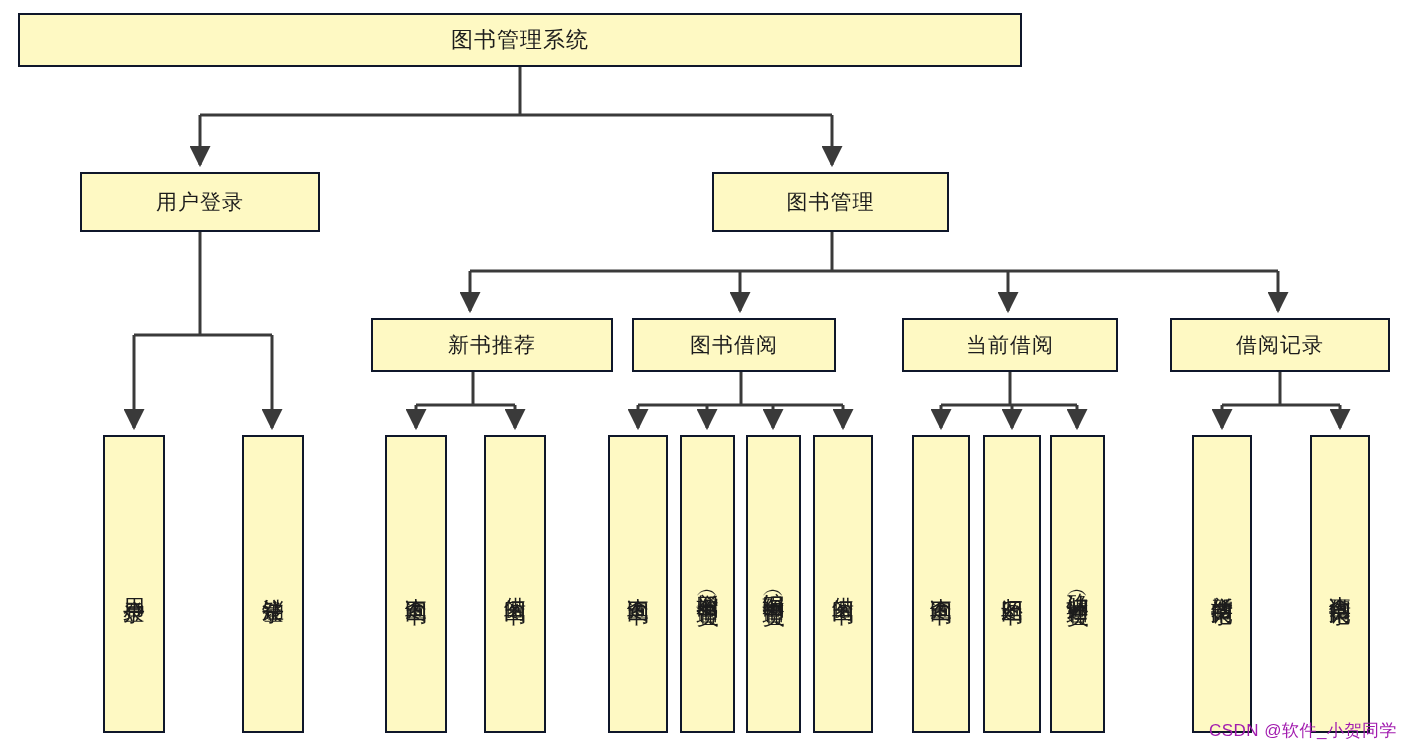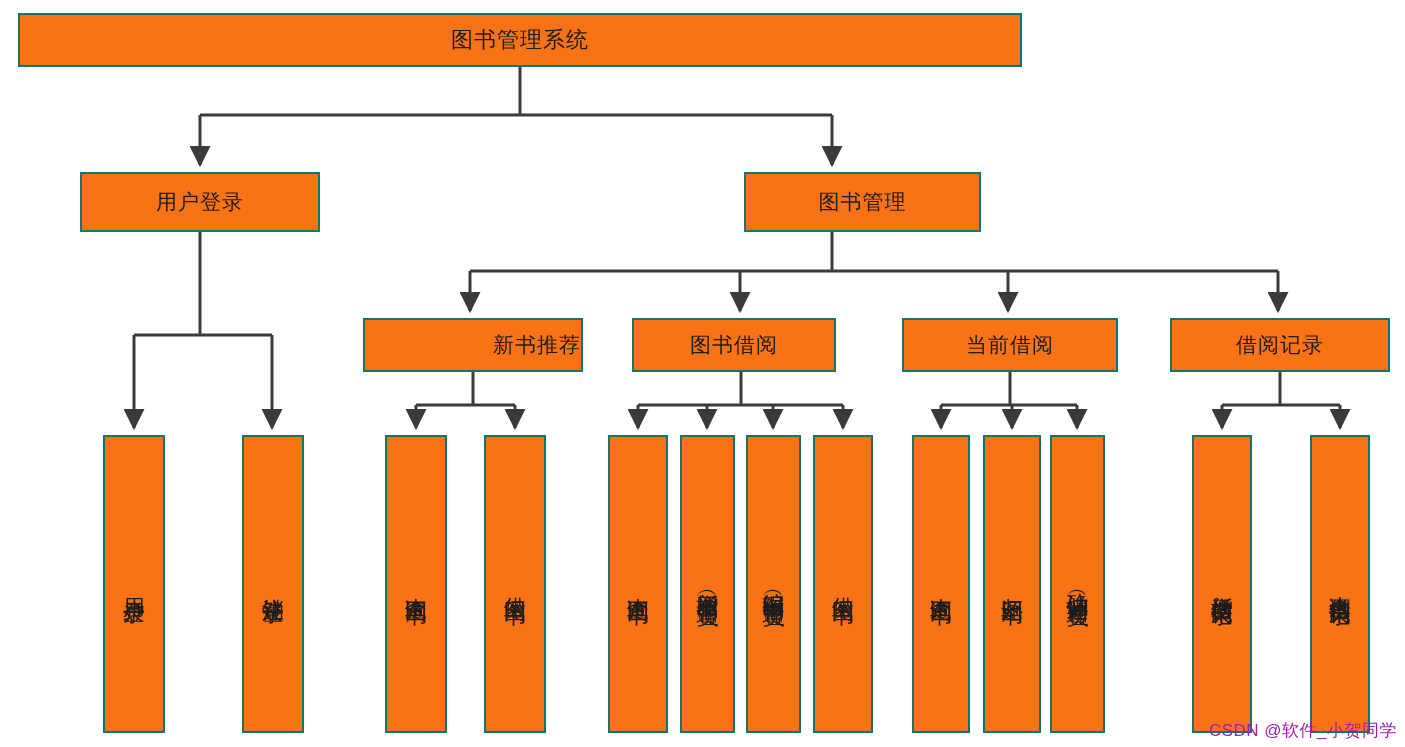--- a/index.html
+++ b/index.html
@@ -21,22 +21,22 @@
     position: absolute;
     left: 0;
     top: 0;
     width: 1405px;
     height: 747px;
     pointer-events: none;
   }
   .node {
     position: absolute;
     box-sizing: border-box;
-    border: 2px solid #0f766e;
-    background: #f97316;
+    border: 2px solid #0f172a;
+    background: #fef9c3;
     display: flex;
     align-items: center;
     justify-content: center;
     color: #1c1c1c;
   }
   .node.horiz {
     font-size: 21px;
     letter-spacing: 1px;
   }
   .node.vert {
@@ -120,25 +120,25 @@
     </g>
   </svg>
 
   <div class="node horiz" id="root-node" style="left:18px; top:13px; width:1004px; height:54px;">
     <span>图书管理系统</span>
   </div>
 
   <div class="node horiz" style="left:80px; top:172px; width:240px; height:60px;">
     <span>用户登录</span>
   </div>
-  <div class="node horiz" style="left:712px; top:172px; width:237px; height:60px;margin-left:32px;">
+  <div class="node horiz" style="left:712px; top:172px; width:237px; height:60px;">
     <span>图书管理</span>
   </div>
 
-  <div class="node horiz" style="left:363px; top:318px; width:220px; height:54px;justify-content:flex-end;">
+  <div class="node horiz" style="left:371px; top:318px; width:242px; height:54px;">
     <span>新书推荐</span>
   </div>
   <div class="node horiz" style="left:632px; top:318px; width:204px; height:54px;">
     <span>图书借阅</span>
   </div>
   <div class="node horiz" style="left:902px; top:318px; width:216px; height:54px;">
     <span>当前借阅</span>
   </div>
   <div class="node horiz" style="left:1170px; top:318px; width:220px; height:54px;align-items:center;">
     <span>借阅记录</span>

